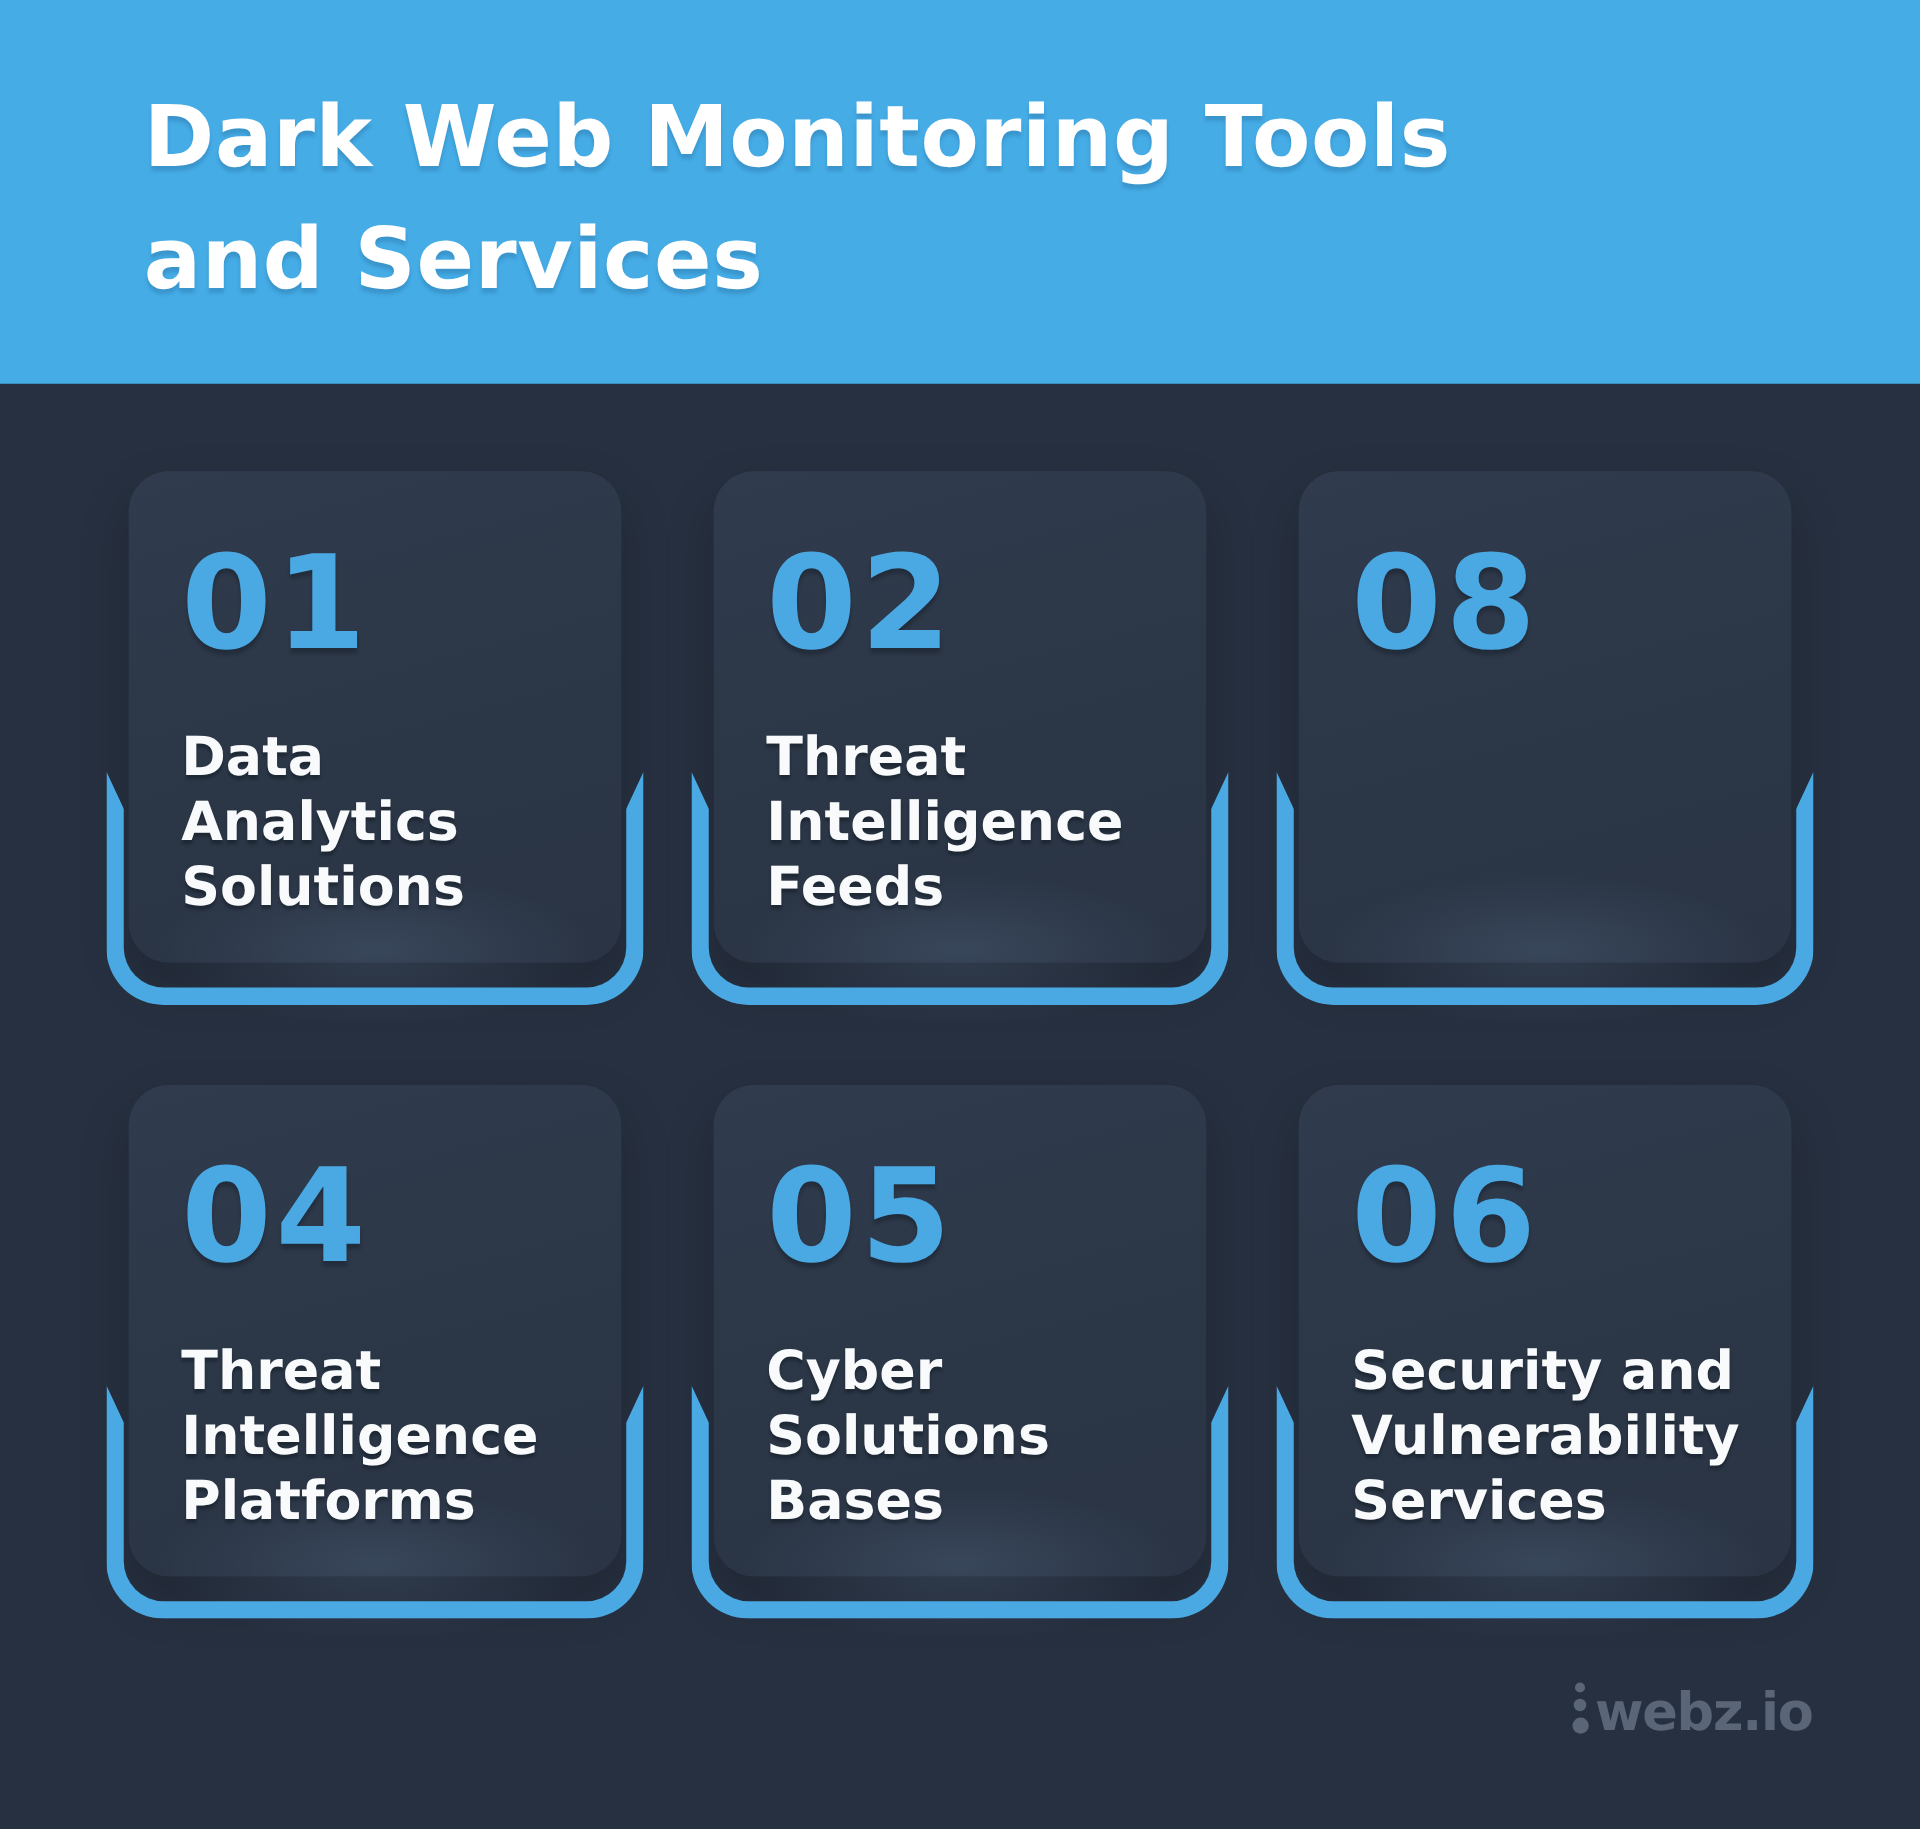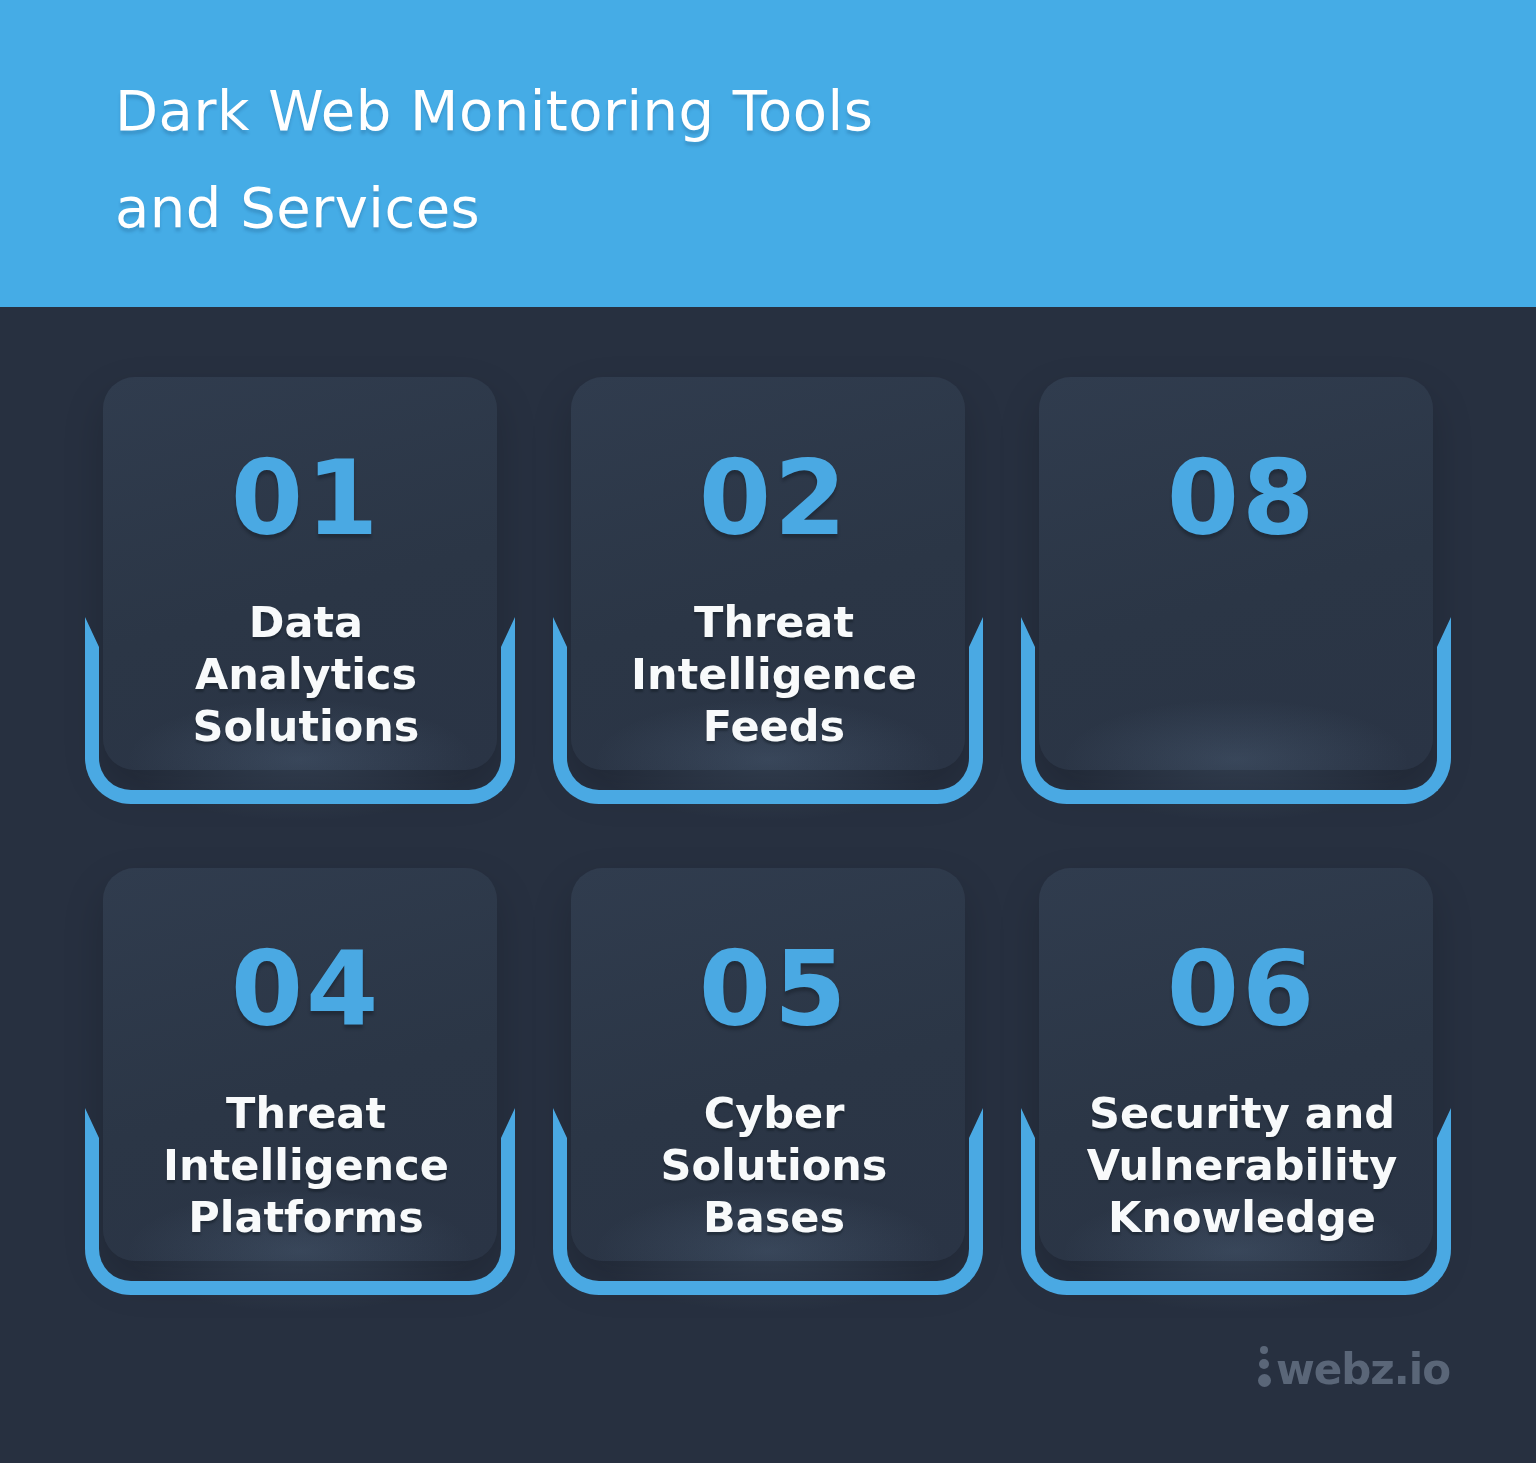--- a/index.html
+++ b/index.html
@@ -19,45 +19,44 @@
     font-family:"DejaVu Sans","Liberation Sans",sans-serif;
     position:relative;
   }
   
   .header{
     width:100%;height:307px;
     background:var(--header-bg);
     padding:62px 80px 0 115px;
   }
   .title{
-    font-size:56px;
+    font-size:68px;
     line-height:97px;
-    font-weight:400;
+    font-weight:700;
     color:#FFFFFF;
     letter-spacing:0.5px;
     white-space:pre-line;
     text-shadow:0 4px 3px rgba(25,70,110,0.22);
   }
   
   .grid{
     display:grid;
     grid-template-columns:repeat(3,394px);
     column-gap:74px;
     row-gap:98px;
     padding:70px 103px 0 103px;
   }
   .card{
     position:relative;
     width:394px;height:393px;
     border-radius:32px;
     background:linear-gradient(165deg,var(--card-top) 0%,#2B3646 55%,var(--card-bottom) 100%);
     box-shadow:0 18px 40px rgba(0,0,0,0.18);
-    padding:78px 30px 0 42px;
+    padding:62px 30px 0 42px;
     z-index:1;
-    text-align:center;
   }
   .card-number{
     font-size:104px;
     line-height:86px;
     font-weight:800;
     color:var(--accent);
     letter-spacing:3px;
     text-shadow:0 4px 3px rgba(10,16,24,0.30);
   }
   .card-title{
@@ -171,21 +170,21 @@
 Solutions
 Bases</div>
     <div class="bracket"></div>
   </section>
 
   <section class="card">
     <div class="bracket-glow"></div>
     <div class="card-number">06</div>
     <div class="card-title">Security and
 Vulnerability
-Knowledge</div>
+Services</div>
     <div class="bracket"></div>
   </section>
 
 </main>
 
 <footer class="footer">
   <div class="logo">
     <div class="logo-dots">
       <span class="d1"></span>
         <span class="d2"></span>

